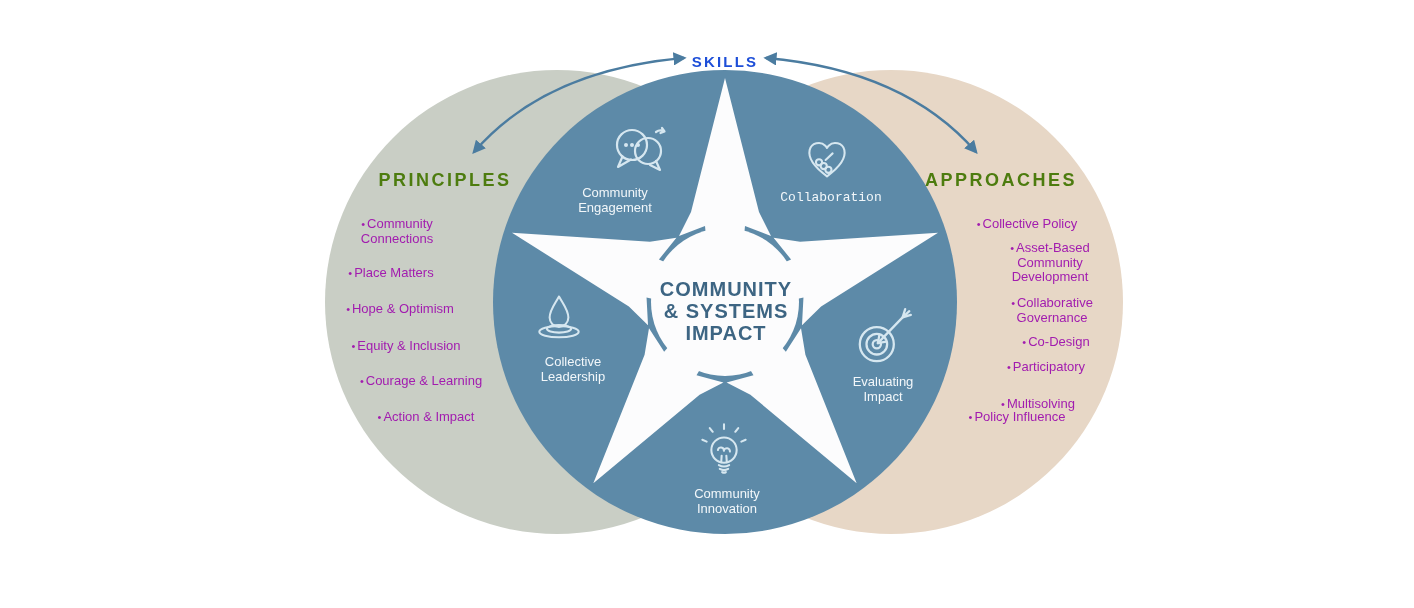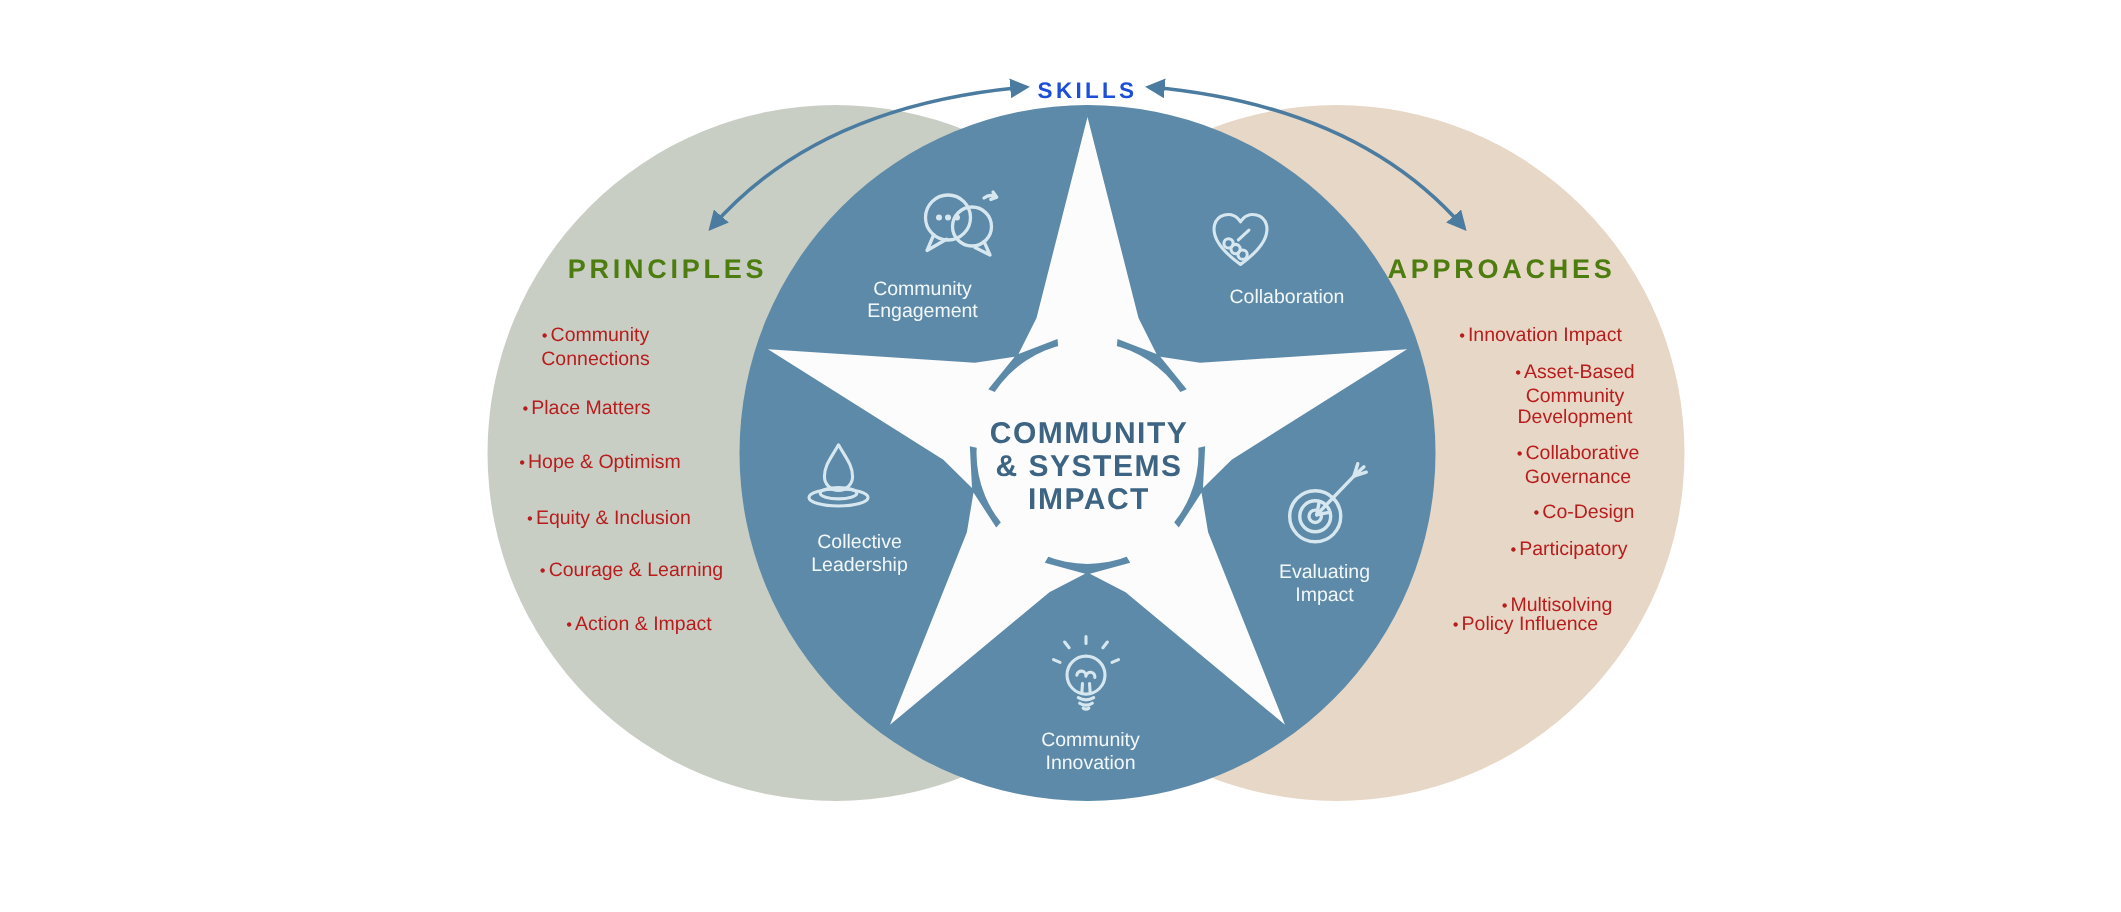--- a/index.html
+++ b/index.html
@@ -18,21 +18,21 @@
     font-size:18px;font-weight:700;letter-spacing:2.5px;color:#4d7c0f;white-space:nowrap;
   }
   .skills-label{
     font-size:15px;font-weight:700;letter-spacing:2.2px;color:#1d4ed8;white-space:nowrap;
   }
   .center-title{
     width:160px;text-align:center;white-space:pre-line;
     font-size:20px;line-height:22px;font-weight:700;letter-spacing:1px;color:#3d6583;
   }
   .list-item{
-    text-align:center;font-size:13px;line-height:14.5px;color:#b91c1c;
+    text-align:center;font-size:13px;line-height:14.5px;color:#a21caf;
   }
   .list-item .b{margin-right:2px;font-size:11px;}
   .node-label{
     width:130px;text-align:center;white-space:pre-line;
     font-size:13px;line-height:14.5px;color:#f2f7fa;
   }
   .icon-svg{position:absolute;}
   .icon-svg path,.icon-svg circle,.icon-svg ellipse,.icon-svg line{
     fill:none;stroke:#d6e7f0;stroke-width:2.2;stroke-linecap:round;stroke-linejoin:round;
   }
@@ -83,21 +83,21 @@
   <div>
     <div class="abs ctr list-item" style="left:397px;top:231px;width:112px;"><span class="b">•</span><span>Community Connections</span></div>
     <div class="abs ctr list-item" style="left:391px;top:273px;width:150px;"><span class="b">•</span><span>Place Matters</span></div>
     <div class="abs ctr list-item" style="left:400px;top:309px;width:170px;text-align:center;"><span class="b">•</span><span>Hope &amp; Optimism</span></div>
     <div class="abs ctr list-item" style="left:406px;top:346px;width:170px;"><span class="b">•</span><span>Equity &amp; Inclusion</span></div>
     <div class="abs ctr list-item" style="left:421px;top:381px;width:180px;"><span class="b">•</span><span>Courage &amp; Learning</span></div>
     <div class="abs ctr list-item" style="left:426px;top:417px;width:160px;"><span class="b">•</span><span>Action &amp; Impact</span></div>
   </div>
 
   <div>
-    <div class="abs ctr list-item" style="left:1027px;top:224px;width:170px;"><span class="b">•</span><span>Innovation Impact</span></div>
+    <div class="abs ctr list-item" style="left:1027px;top:224px;width:170px;"><span class="b">•</span><span>Collective Policy</span></div>
     <div class="abs ctr list-item" style="left:1050px;top:263px;width:118px;"><span class="b">•</span><span>Asset-Based Community Development</span></div>
     <div class="abs ctr list-item" style="left:1052px;top:310px;width:110px;"><span class="b">•</span><span>Collaborative Governance</span></div>
     <div class="abs ctr list-item" style="left:1056px;top:342px;width:110px;"><span class="b">•</span><span>Co-Design</span></div>
     <div class="abs ctr list-item" style="left:1046px;top:367px;width:130px;"><span class="b">•</span><span>Participatory</span></div>
     <div class="abs ctr list-item" style="left:1038px;top:392px;width:130px;margin-top:12px;"><span class="b">•</span><span>Multisolving</span></div>
     <div class="abs ctr list-item" style="left:1017px;top:417px;width:150px;"><span class="b">•</span><span>Policy Influence</span></div>
   </div>
 
   <svg class="icon-svg" style="left:607px;top:120px;" width="64" height="64" viewBox="0 0 64 64">
     <circle cx="25" cy="25" r="15"></circle>
@@ -136,21 +136,21 @@
   <svg class="icon-svg" style="left:694px;top:421px;" width="60" height="60" viewBox="0 0 64 64">
     <circle cx="32" cy="31" r="13.5"></circle>
     <path d="M25.5,31 a3.2,3.2 0 1 1 6.4,0.8 a3.2,3.2 0 1 1 6.4,0.8"></path>
     <path d="M29,44 l0.5,-7 M35,44 l-0.5,-7"></path>
     <path d="M26.5,47 q5.5,3.2 11,0 M27.5,51 q4.5,2.8 9,0 M30,54.5 q2,1.4 4,0"></path>
     <path d="M32,8.5 V3.5 M20,11.5 l-3.2,-4 M44,11.5 l3.2,-4 M13.5,22 l-4.6,-2 M50.5,22 l4.6,-2"></path>
   </svg>
 
   <div class="abs ctr node-label" style="left:615px;top:200px;">Community
 Engagement</div>
-  <div class="abs ctr node-label" style="left:858px;top:198px;">Collaboration</div>
+  <div class="abs ctr node-label" style="left:831px;top:198px;font-family:Liberation Mono, monospace;">Collaboration</div>
   <div class="abs ctr node-label" style="left:883px;top:389px;">Evaluating
 Impact</div>
   <div class="abs ctr node-label" style="left:573px;top:369px;">Collective
 Leadership</div>
   <div class="abs ctr node-label" style="left:727px;top:501px;">Community
 Innovation</div>
 
 </div>
 
 </body></html>

